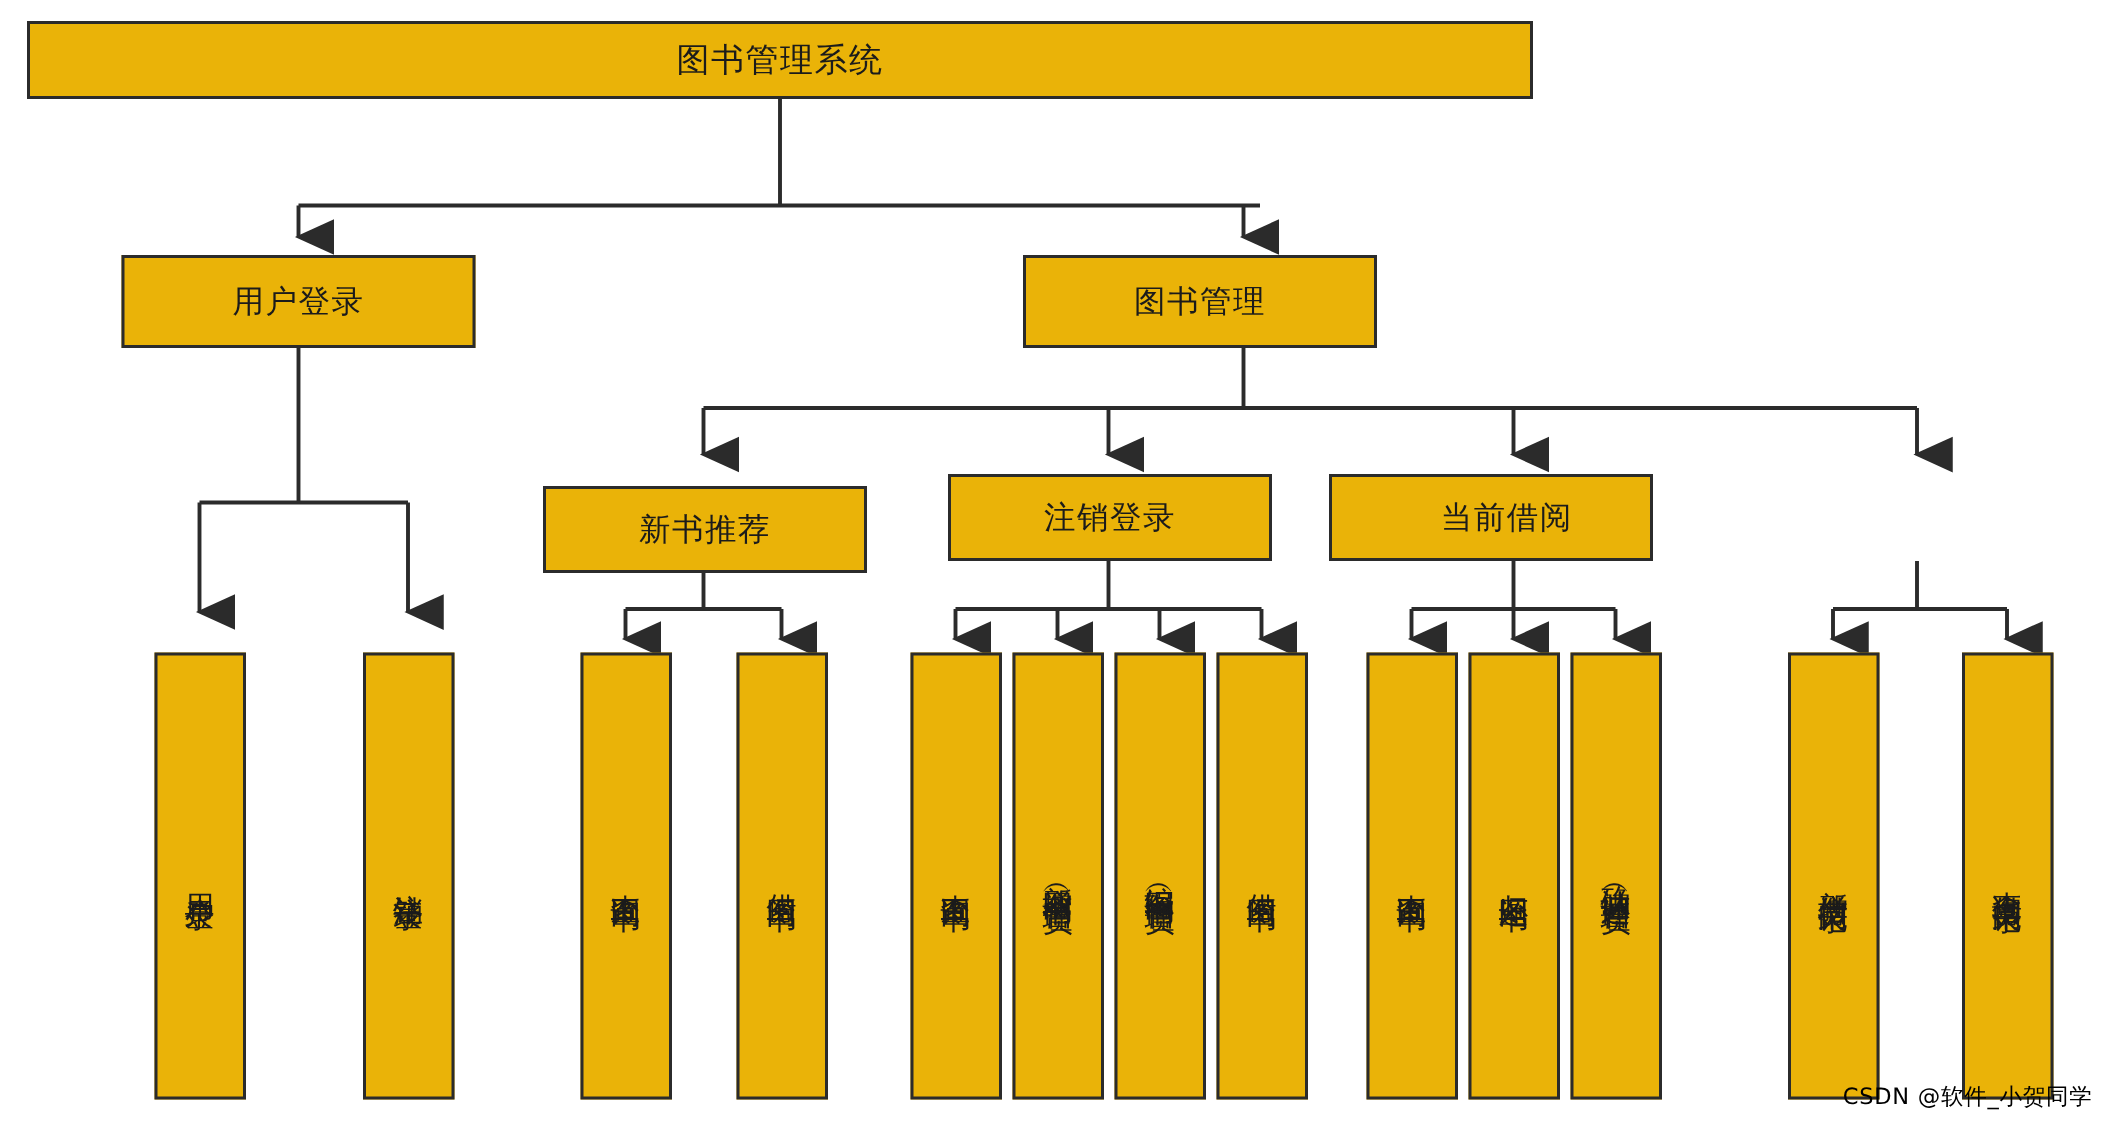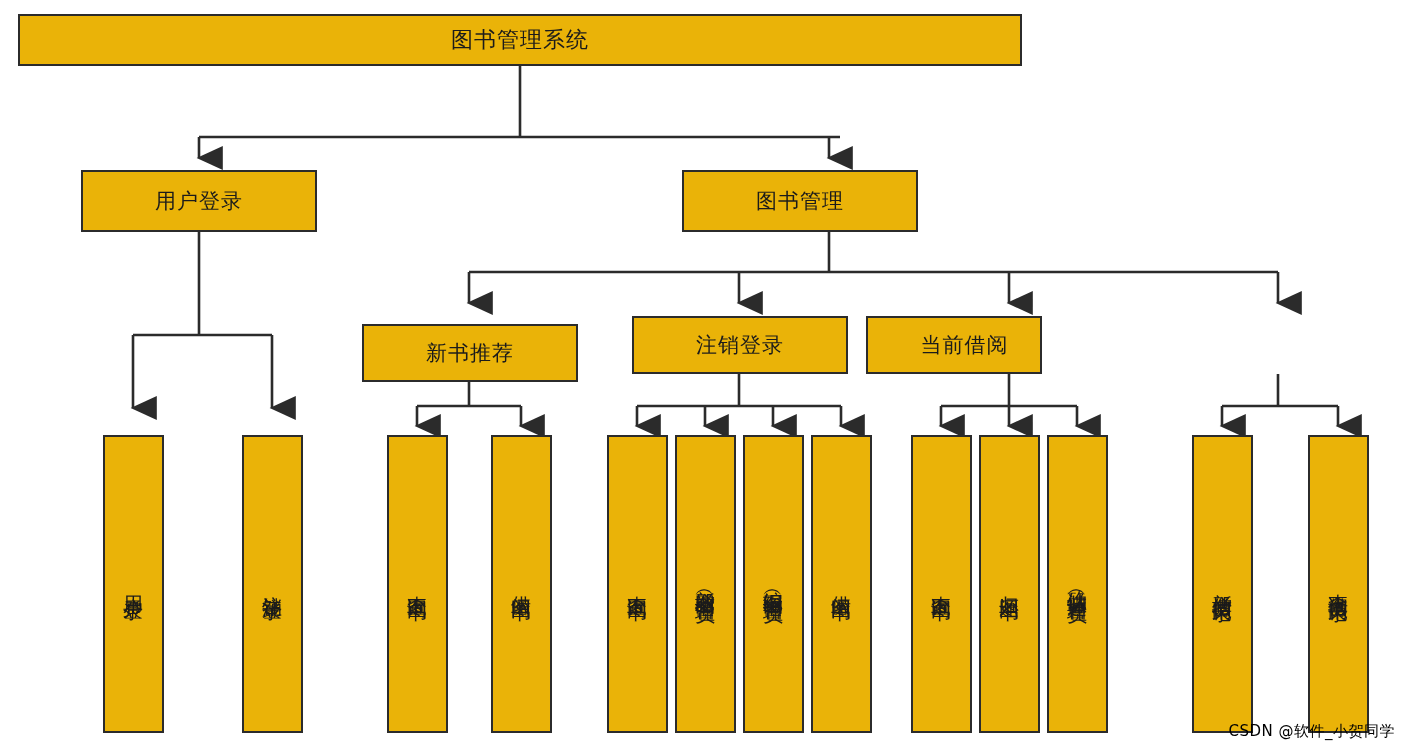--- a/index.html
+++ b/index.html
@@ -115,21 +115,21 @@
     </g>
   </svg>
 
   <div class="node horiz root" style="left:18px; top:14px; width:1004px; height:52px;">图书管理系统</div>
 
   <div class="node horiz" style="left:81px; top:170px; width:236px; height:62px;">用户登录</div>
   <div class="node horiz" style="left:682px; top:170px; width:236px; height:62px;text-align:center;">图书管理</div>
 
   <div class="node horiz" style="left:362px; top:324px; width:216px; height:58px;">新书推荐</div>
   <div class="node horiz" style="left:632px; top:316px; width:216px; height:58px;">注销登录</div>
-  <div class="node horiz" style="left:866px; top:316px; width:176px; height:58px;padding-left:21px;">当前借阅</div>
+  <div class="node horiz" style="left:886px; top:316px; width:216px; height:58px;padding-left:21px;">当前借阅</div>
 
   <div class="node vert" style="left:103px; top:435px; width:61px; height:298px;">用户登录</div>
   <div class="node vert" style="left:242px; top:435px; width:61px; height:298px;">注销登录</div>
 
   <div class="node vert" style="left:387px; top:435px; width:61px; height:298px;">查询图书</div>
   <div class="node vert" style="left:491px; top:435px; width:61px; height:298px;">借阅图书</div>
 
   <div class="node vert" style="left:607px; top:435px; width:61px; height:298px;">查询图书</div>
   <div class="node vert" style="left:675px; top:435px; width:61px; height:298px;">新增图书（管理员）</div>
   <div class="node vert" style="left:743px; top:435px; width:61px; height:298px;">编辑图书（管理员）</div>

